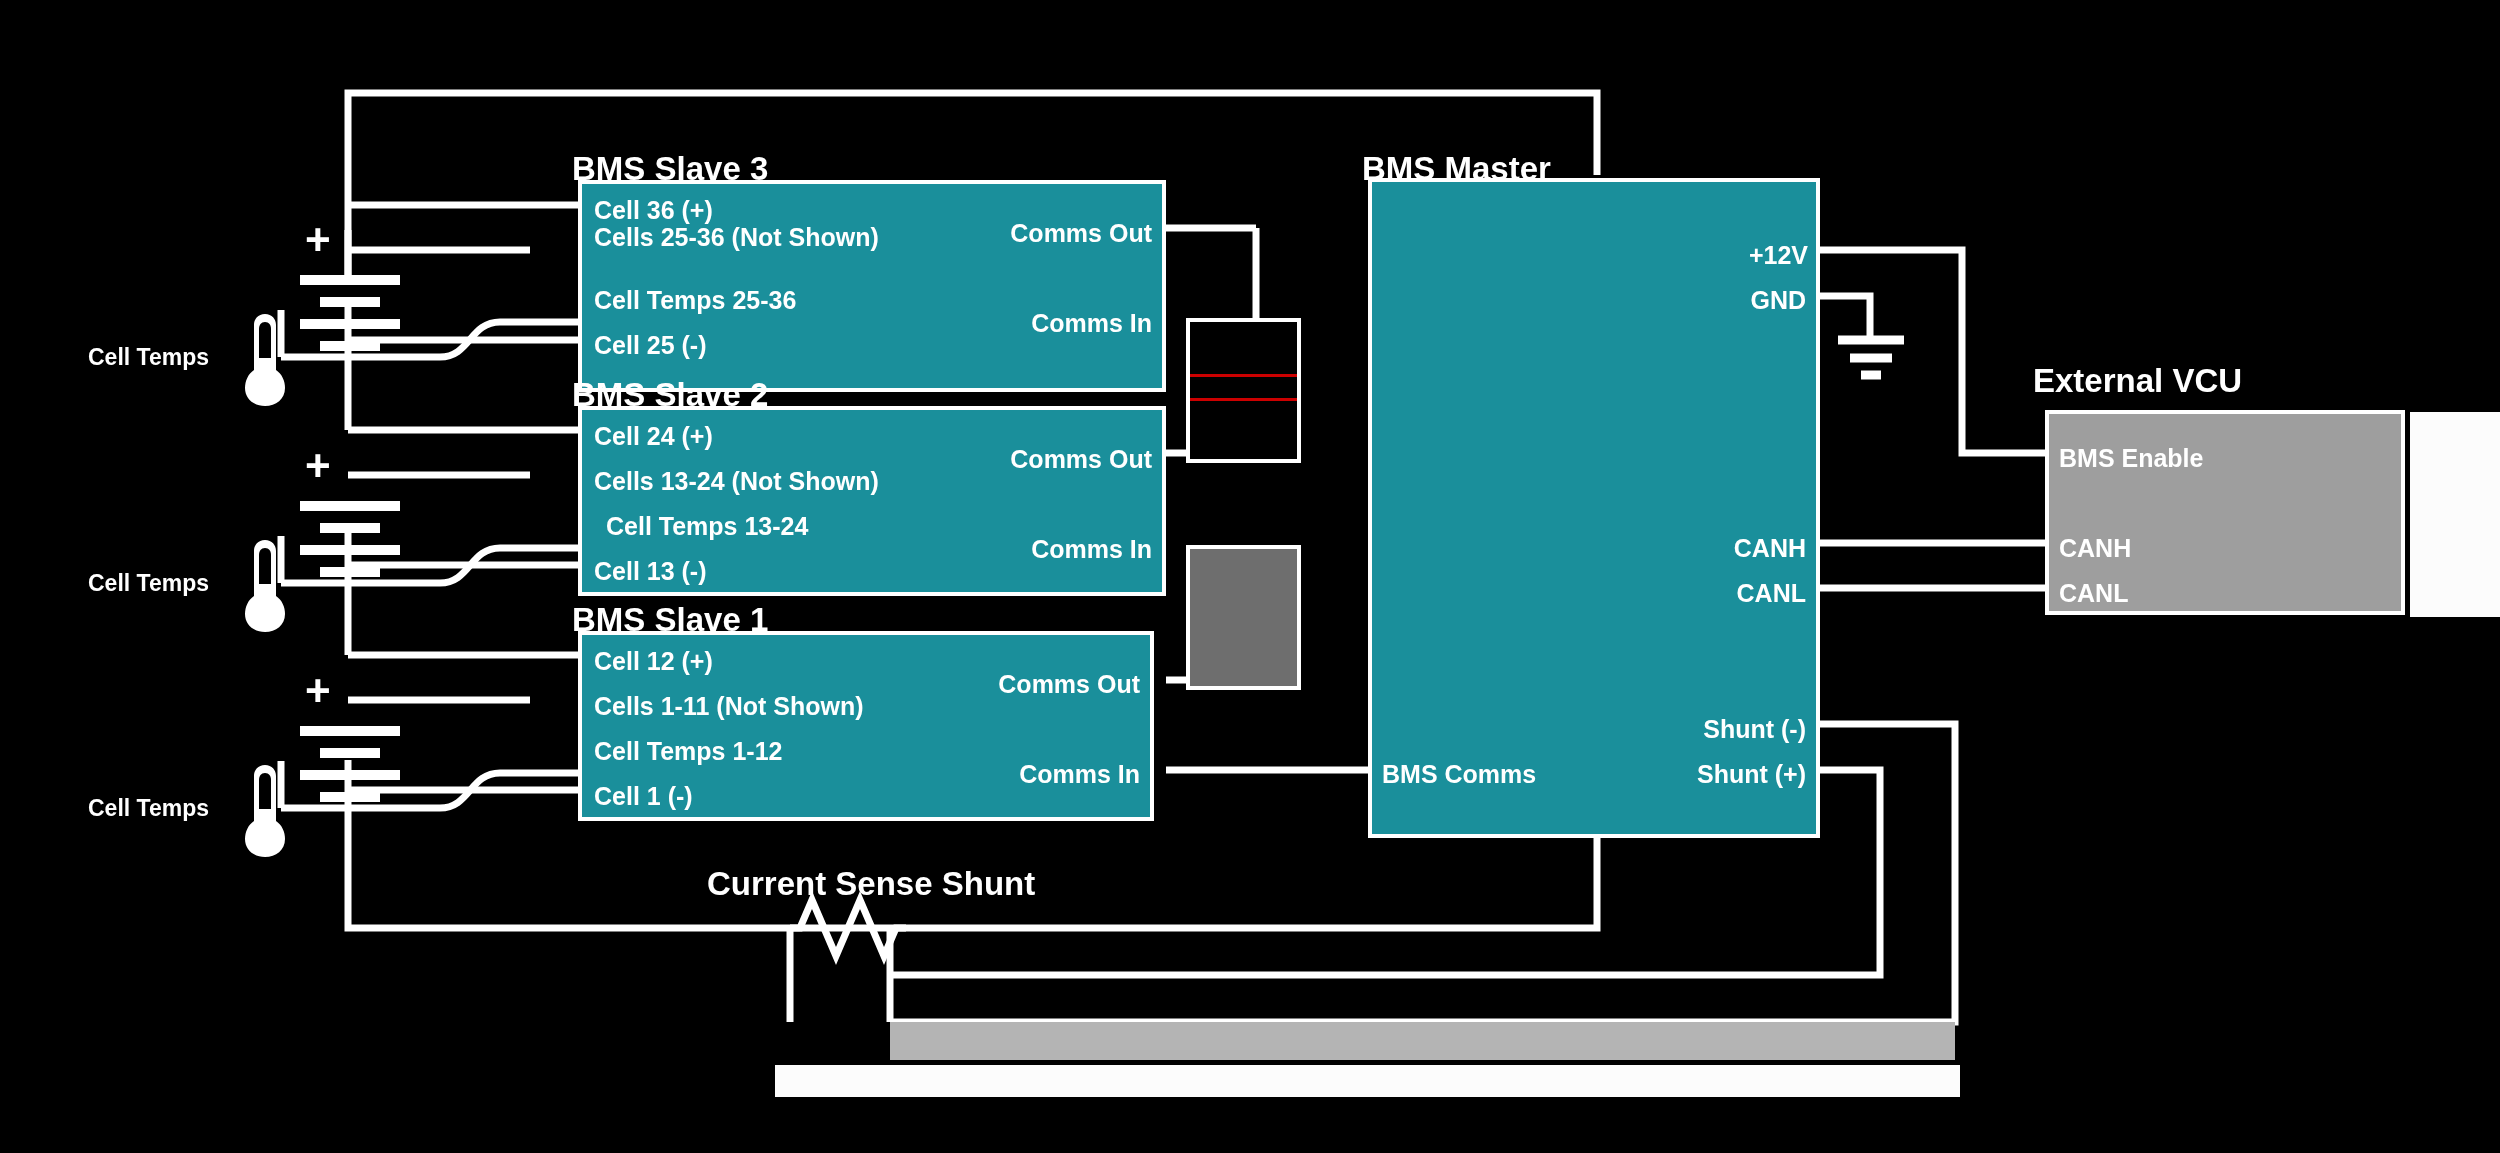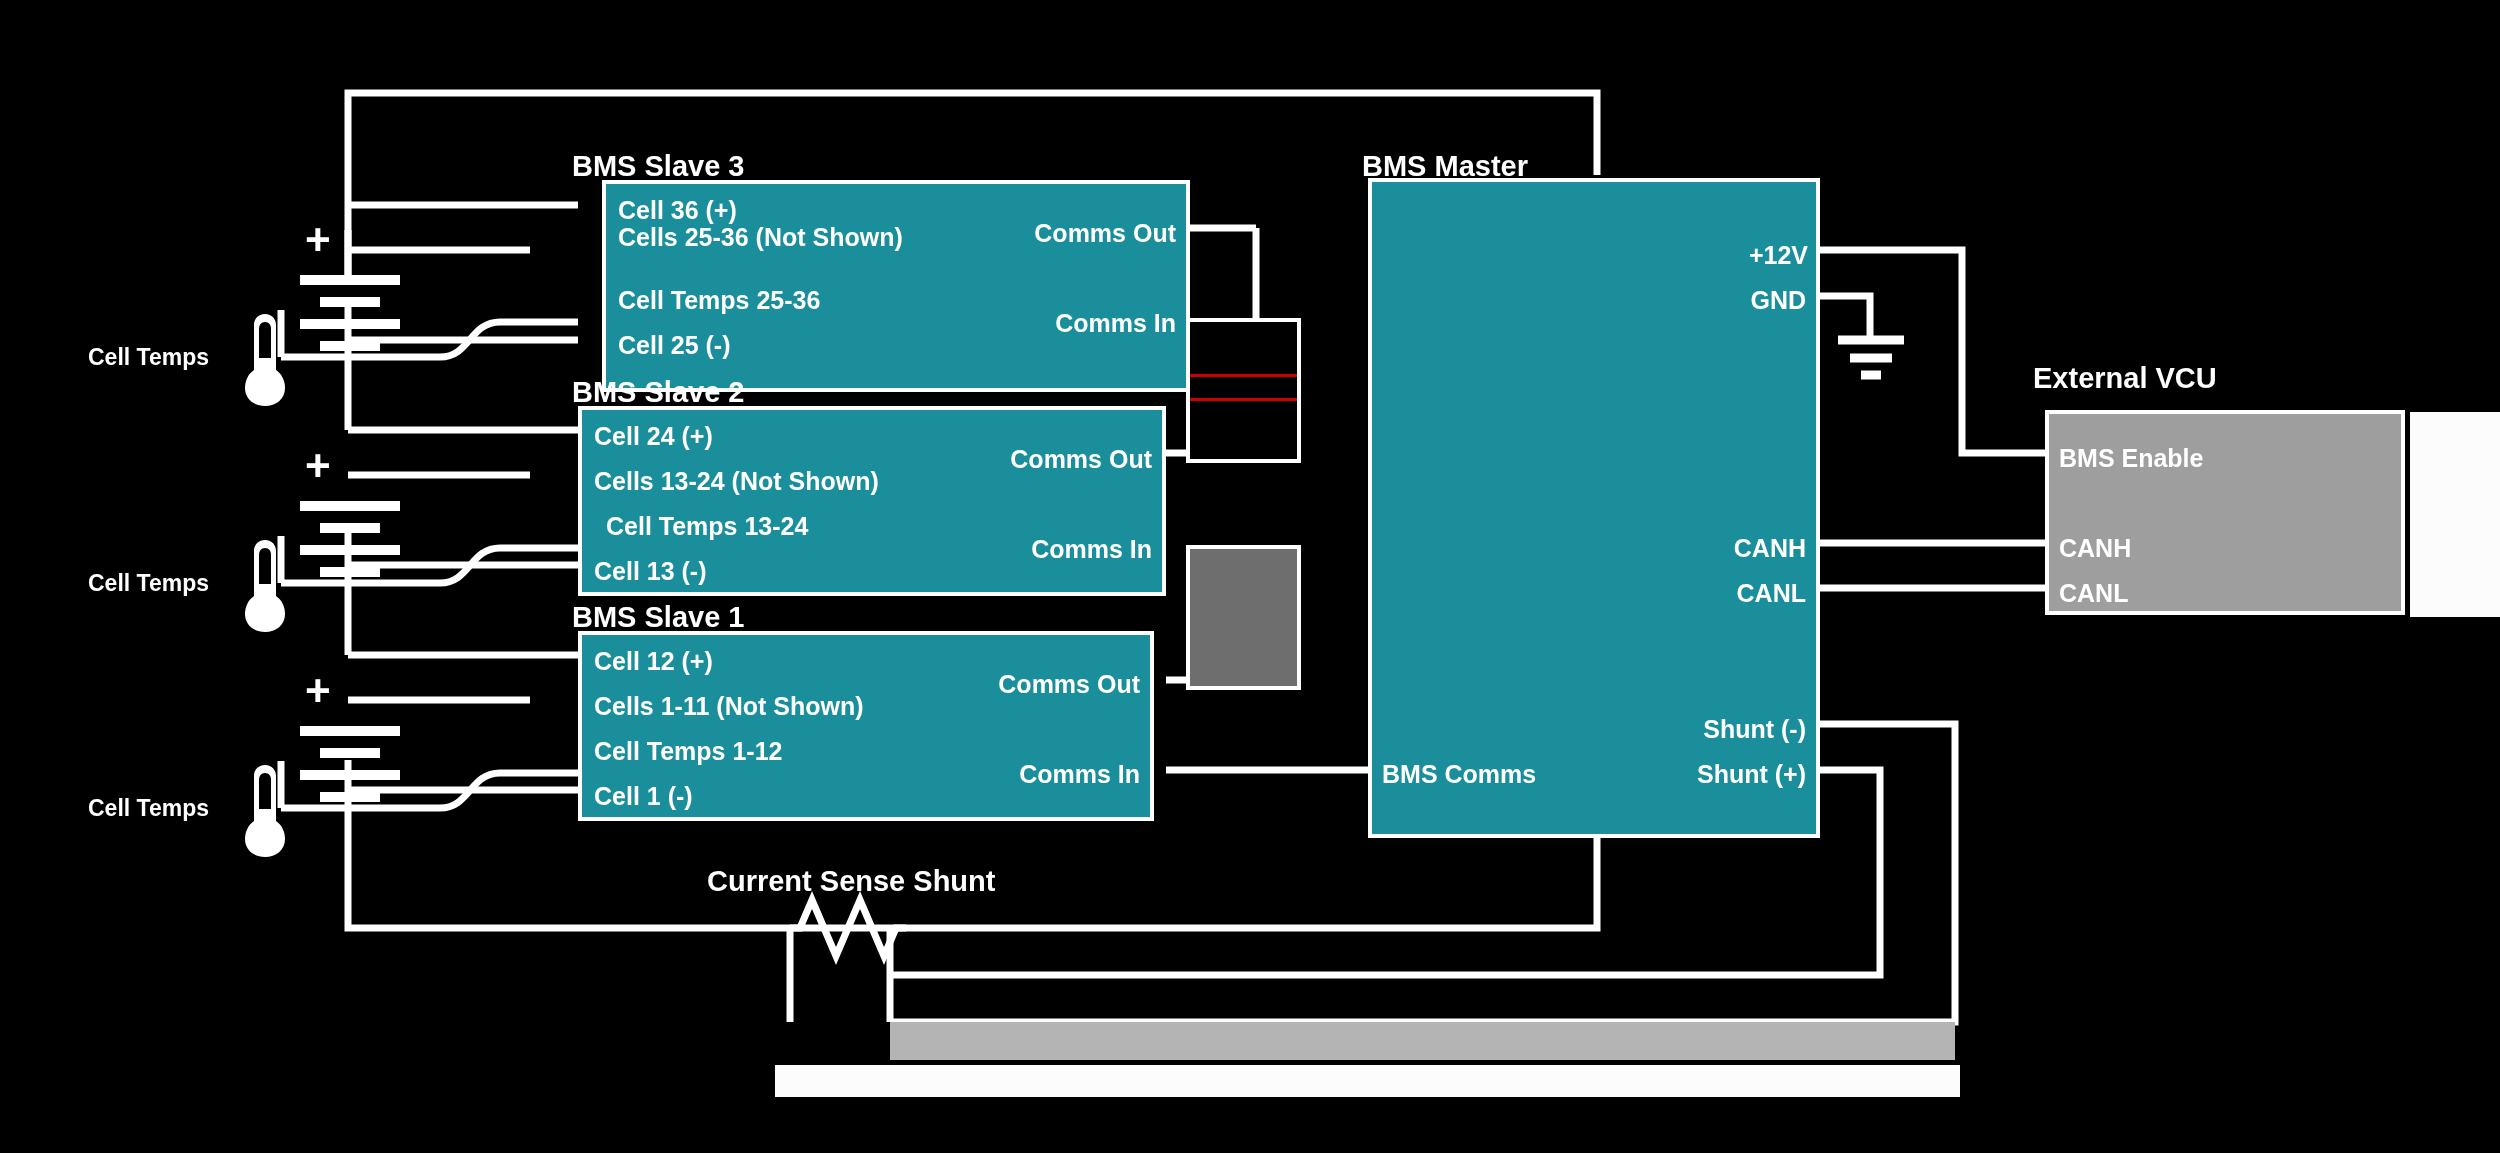--- a/index.html
+++ b/index.html
@@ -12,21 +12,21 @@
   .teal{background:#1a8f9b;}
   .grey{background:#9e9e9e;}
   .greyd{background:#6e6e6e;}
   .blackbox{background:#000000;}
   .whitebox{background:#fcfcfc;border:none;}
 
   .cap{position:absolute;color:#ffffff;font-weight:bold;font-size:23px;
        white-space:nowrap;letter-spacing:0px;}
   .port{position:absolute;color:#ffffff;font-weight:bold;font-size:25px;white-space:nowrap;}
   .port.r{text-align:right;}
-  .title{position:absolute;color:#ffffff;font-weight:bold;font-size:29px;white-space:nowrap;}
+  .title{position:absolute;color:#ffffff;font-weight:bold;font-size:33px;white-space:nowrap;}
   .plus{position:absolute;color:#fff;font-weight:bold;font-size:44px;line-height:1;}
   .thermo{position:absolute;}
 </style>
 </head>
 <body>
 
 <div id="stage">
 
   <svg id="wires" viewBox="0 0 2500 1153">
     <g stroke="#ffffff" stroke-width="7" fill="none" stroke-linecap="butt">
@@ -116,21 +116,21 @@
   </svg>
 
   <div class="blk blackbox" style="left:1186px;top:318px;width:115px;height:145px;">
     <div style="position:absolute;left:0;top:52px;width:100%;height:3px;background:#cc0000;"></div>
     <div style="position:absolute;left:0;top:76px;width:100%;height:3px;background:#cc0000;"></div>
   </div>
 
   <div class="blk greyd" style="left:1186px;top:545px;width:115px;height:145px;"></div>
 
   <div class="title" style="left:572px;top:150px;">BMS Slave 3</div>
-  <div class="blk teal" style="left:578px;top:180px;width:588px;height:212px;margin-left:24px;">
+  <div class="blk teal" style="left:578px;top:180px;width:588px;height:212px;">
     <div class="port" style="left:12px;top:12px;">Cell 36 (+)</div>
     <div class="port" style="left:12px;top:39px;">Cells 25-36 (Not Shown)</div>
     <div class="port" style="left:12px;top:102px;">Cell Temps 25-36</div>
     <div class="port" style="left:12px;top:147px;">Cell 25 (-)</div>
     <div class="port r" style="right:10px;top:35px;">Comms Out</div>
     <div class="port r" style="right:10px;top:125px;">Comms In</div>
   </div>
 
   <div class="title" style="left:572px;top:376px;">BMS Slave 2</div>
   <div class="blk teal" style="left:578px;top:406px;width:588px;height:190px;">

